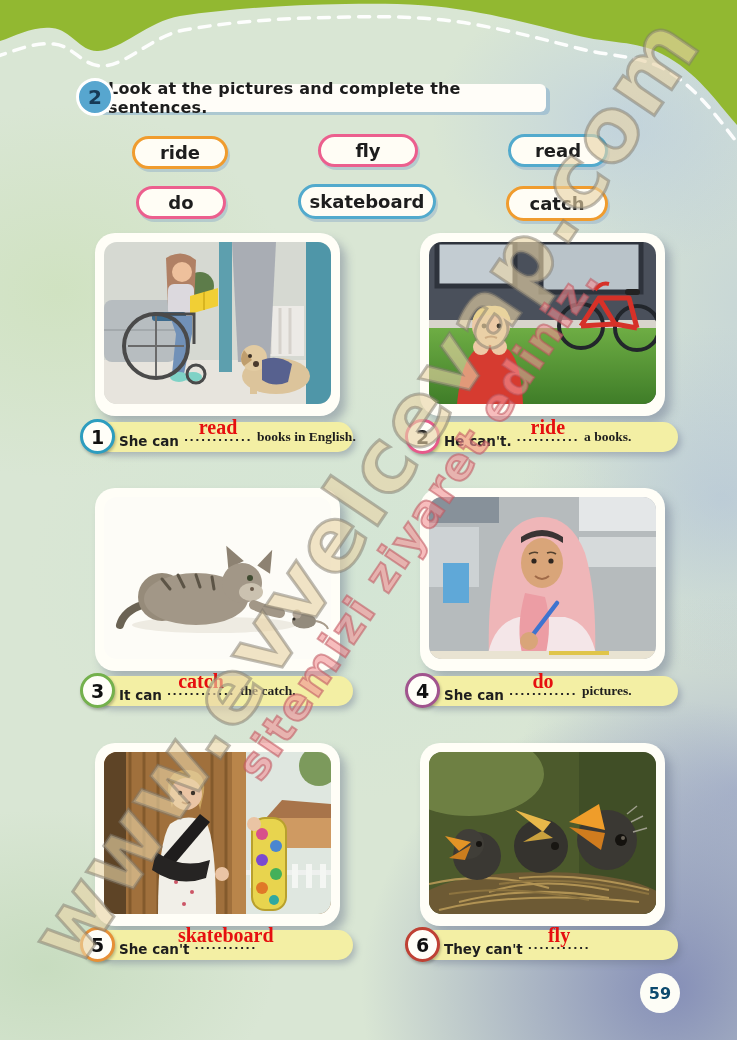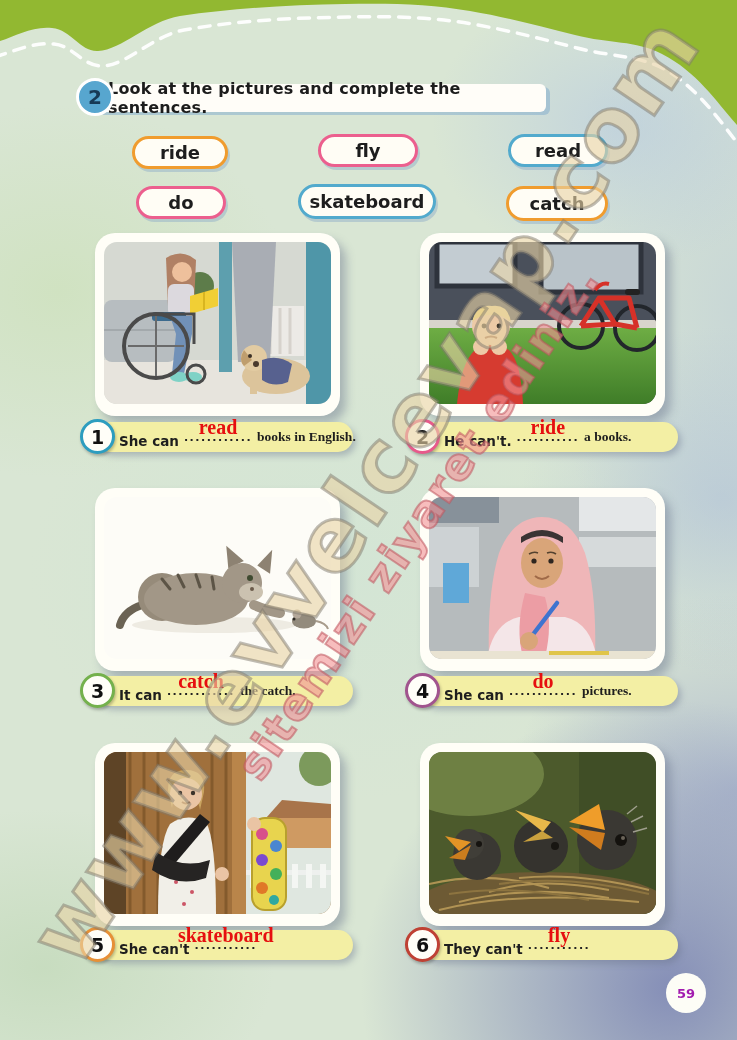--- a/index.html
+++ b/index.html
@@ -46,22 +46,22 @@
   .seg{display:inline-block;}
   .seg.before{margin-right:2px;margin-top:8px;} .seg.after{margin-left:2px;font-family:Liberation Serif, serif;}
   
   .wm1{position:absolute;left:365px;top:490px;transform:translate(-50%,-50%) rotate(-56deg);z-index:40;
     font-size:88px;font-weight:bold;white-space:nowrap;letter-spacing:3px;
     color:rgba(233,211,166,.62);-webkit-text-stroke:3px rgba(128,122,110,.5);pointer-events:none;}
   .wm2{position:absolute;left:418px;top:522px;transform:translate(-50%,-50%) rotate(-56deg);z-index:41;
     font-size:44px;font-weight:bold;white-space:nowrap;letter-spacing:2px;
     color:rgba(242,145,150,.6);-webkit-text-stroke:2px rgba(190,85,95,.55);pointer-events:none;}
   
-  .pagenum{position:absolute;left:666px;top:973px;width:40px;height:40px;border-radius:50%;background:#fdfdf6;
-    z-index:45;display:flex;align-items:center;justify-content:center;font-weight:bold;font-size:13px;color:#a21caf;}
+  .pagenum{position:absolute;left:640px;top:973px;width:40px;height:40px;border-radius:50%;background:#fdfdf6;
+    z-index:45;display:flex;align-items:center;justify-content:center;font-weight:bold;font-size:16px;color:#0c4a6e;}
 </style>
 </head>
 <body>
 
 <div class="page">
 
   <svg class="topwave" width="737" height="160" viewBox="0 0 737 160">
     <path fill="#92b831" d="M0,0 L737,0 L737,125 C715,100 697,72 662,54 C635,40 610,44 575,35 C540,26 510,18 470,11 C430,4 390,3 345,4 C290,5 235,8 180,16 C148,21 122,50 98,51 C80,52 72,30 52,28 C32,26 16,36 0,41 Z"></path>
     <path fill="none" stroke="#ffffff" stroke-width="3.5" stroke-dasharray="11 9" stroke-linecap="round" opacity="0.95" d="M-5,57 C14,51 34,42 54,44 C74,46 82,66 102,66 C126,66 152,36 184,30 C240,20 292,18 348,17 C392,16 432,17 472,24 C512,31 542,39 577,48 C612,57 639,55 666,70 C694,86 716,115 735,140"></path>
   </svg>

